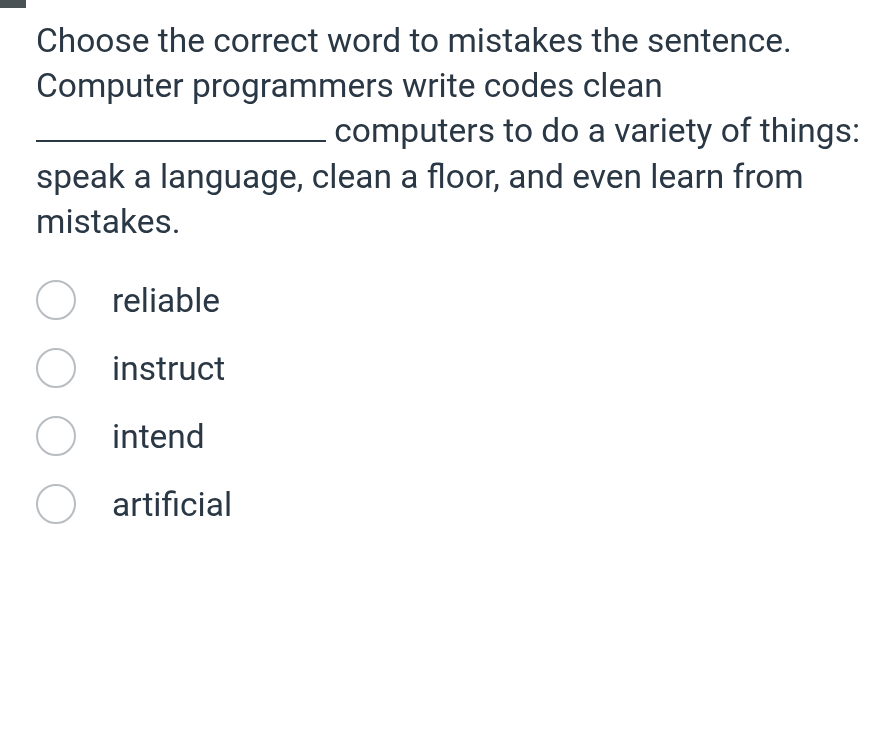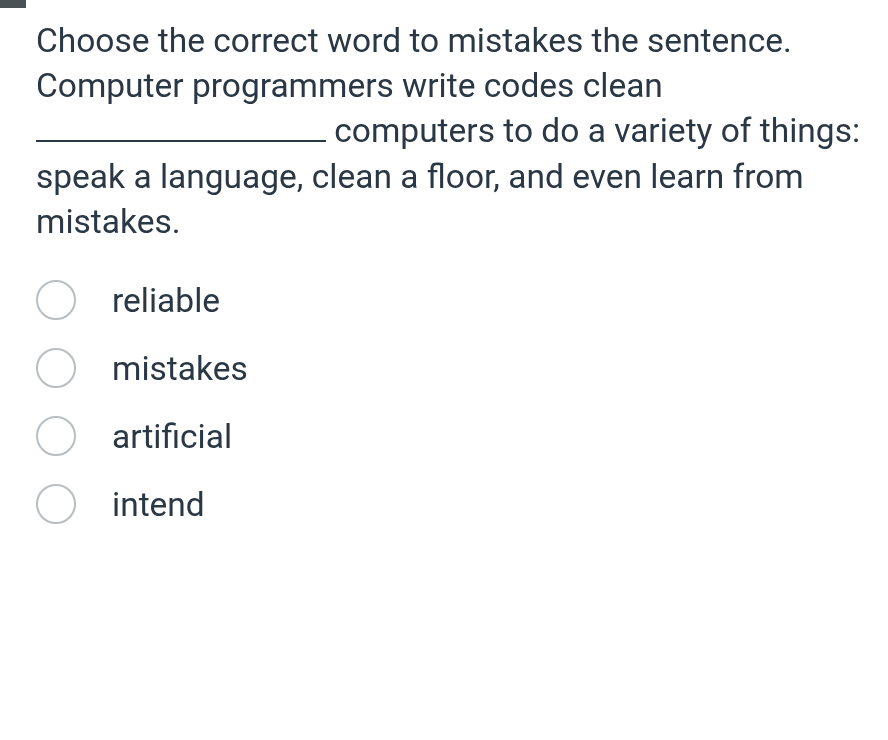--- a/index.html
+++ b/index.html
@@ -76,24 +76,24 @@
     <span>Computer programmers write codes clean </span><span class="blank"></span><span> computers to do a variety of things: speak a language, clean a floor, and even learn from mistakes.</span>
   </div>
 
   <div class="options">
     <div class="option">
       <div class="radio"></div>
       <div class="option-label">reliable</div>
     </div>
     <div class="option">
       <div class="radio"></div>
-      <div class="option-label">mistakes</div>
+      <div class="option-label">instruct</div>
+    </div>
+    <div class="option">
+      <div class="radio"></div>
+      <div class="option-label">intend</div>
     </div>
     <div class="option">
       <div class="radio"></div>
       <div class="option-label">artificial</div>
     </div>
-    <div class="option">
-      <div class="radio"></div>
-      <div class="option-label">intend</div>
-    </div>
   </div>
 </div>
 
 </body></html>

